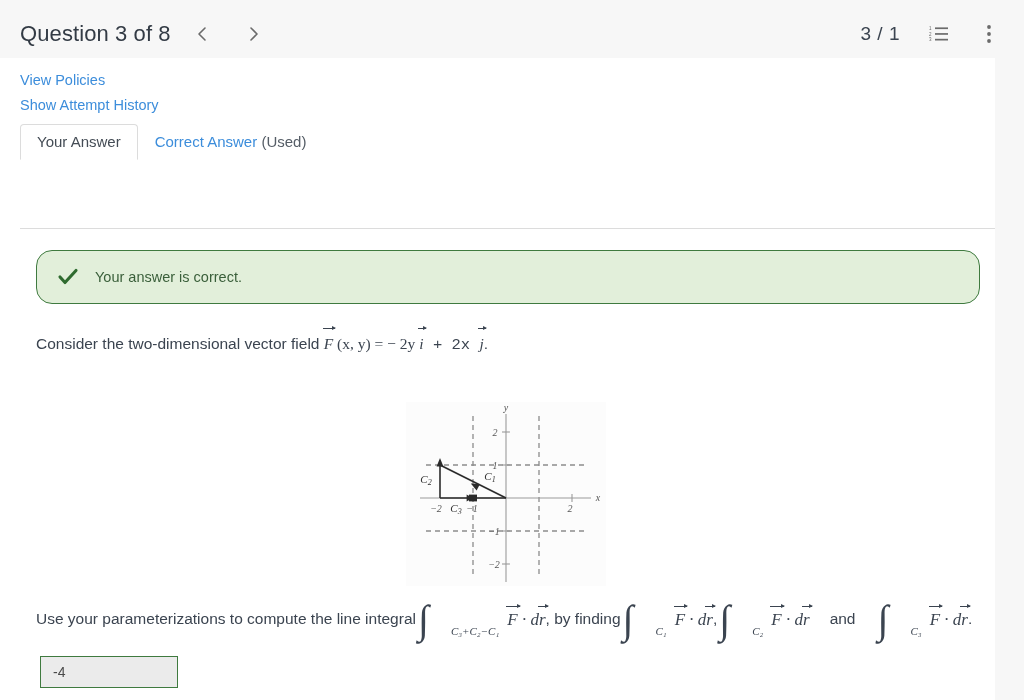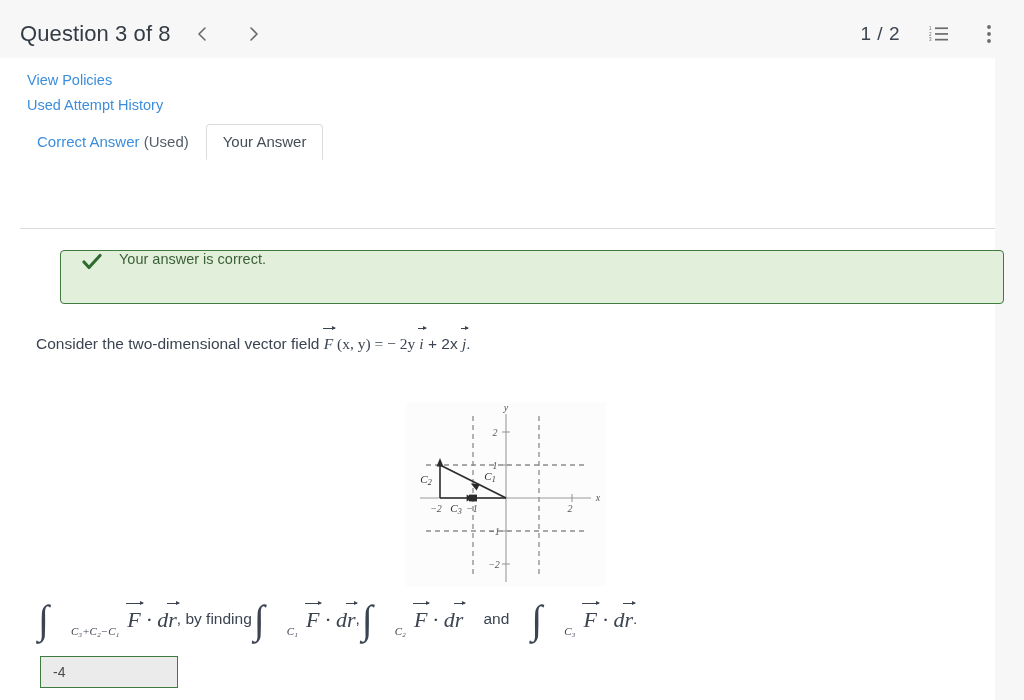--- a/index.html
+++ b/index.html
@@ -32,21 +32,21 @@
     margin-left: auto; display: flex; align-items: center; gap: 28px; margin-right: 24px;
   }
   .page-count { font-size: 19px; color: #3b4450; letter-spacing: .5px; }
   .hicon { width: 22px; height: 22px; display: flex; align-items: center; justify-content: center; cursor: pointer; }
 
   
   .card {
     position: absolute; top: 58px; left: 0; width: 995px; height: 642px;
     background: #ffffff;
   }
-  .links { padding: 14px 0 0 27px; }
+  .links { padding: 14px 0 0 20px; }
   .link {
     display: block; color: #3c8ddb; font-size: 14.5px; text-decoration: none;
     margin-bottom: 9px; cursor: pointer; width: fit-content;
   }
 
   
   .tabs {
     position: relative; margin: 11px 0 0 20px; height: 36px;
     display: flex; align-items: flex-end;
   }
@@ -61,22 +61,22 @@
   }
   .tab.inactive { color: #3c8ddb; border: 1px solid transparent; }
   .tab .used { color: #555d66; }
   .tabs-rule {
     position: absolute; left: 20px; top: 170px; width: 975px; height: 1px; background: #dcdcdc;
   }
 
   
   .banner {
     position: absolute; left: 36px; top: 192px; width: 944px; height: 54px;
-    background: #e2efda; border: 1px solid #3f7a3f; border-radius: 4px;
-    display: flex;  margin-left: 24px;
+    background: #e2efda; border: 1px solid #3f7a3f; border-radius: 16px;
+    display: flex; align-items: center;
   }
   .check { margin-left: 20px; width: 22px; height: 22px; }
   .banner-text { margin-left: 16px; font-size: 14.5px; color: #3a5f3a; }
 
   
   .qbody { position: absolute; left: 36px; top: 272px; width: 950px; color: #3b4450; }
   .line { font-size: 15.5px; color: #3b4450; line-height: 1.5; }
   .line.l1 { margin-bottom: 12px; }
 
   
@@ -109,21 +109,21 @@
   }
   .intg { display: inline-flex; align-items: center; margin: 0 2px; }
   .intsym {
     font-family: "Liberation Serif", serif; font-size: 40px; line-height: 0.8;
     color: #3b4450; font-style: italic; position: relative; top: 1px;
   }
   .intsub {
     font-family: "Liberation Serif", serif; font-style: italic;
     font-size: 11px; position: relative; top: 12px; left: -6px; white-space: nowrap; padding-left: 28px;
   }
-  .mathbit { font-family: "Liberation Serif", serif; font-style: italic; font-size: 22px; white-space: nowrap; }
+  .mathbit { font-family: "Liberation Serif", serif; font-style: italic; font-size: 17px; white-space: nowrap; }
   .txtbit { font-size: 15.5px; }
 
   
   .answer-box {
     position: absolute; left: 40px; top: 598px; width: 138px; height: 32px;
     background: #ebebeb; border: 1px solid #3f7a3f;
     font-size: 14px; color: #4a4a4a; padding: 0 0 0 12px;
     display: flex; align-items: center;
     font-family: "Liberation Sans", sans-serif;
   }
@@ -143,21 +143,21 @@
           </svg>
       </div>
       <div class="chev">
         <svg width="16" height="18" viewBox="0 0 16 18">
             <polyline points="6,3 12,9 6,15" fill="none" stroke="#6b6b6b" stroke-width="1.6" stroke-linecap="round" stroke-linejoin="round"></polyline>
           </svg>
       </div>
     </div>
 
     <div class="header-right">
-      <div class="page-count">1 / 2</div>
+      <div class="page-count">3 / 1</div>
       <div class="hicon">
         <svg width="20" height="18" viewBox="0 0 20 18">
           <text x="0" y="5" font-size="4.5" fill="#6b6b6b" font-family="Liberation Sans, sans-serif">1</text>
           <text x="0" y="10.5" font-size="4.5" fill="#6b6b6b" font-family="Liberation Sans, sans-serif">2</text>
           <text x="0" y="16" font-size="4.5" fill="#6b6b6b" font-family="Liberation Sans, sans-serif">3</text>
           <rect x="6" y="2.4" width="13" height="1.7" fill="#6b6b6b"></rect>
           <rect x="6" y="8.1" width="13" height="1.7" fill="#6b6b6b"></rect>
           <rect x="6" y="13.8" width="13" height="1.7" fill="#6b6b6b"></rect>
         </svg>
       </div>
@@ -168,45 +168,45 @@
           <circle cx="3" cy="17" r="1.9" fill="#6b6b6b"></circle>
         </svg>
       </div>
     </div>
   </div>
 
   <div class="card">
 
     <div class="links">
       <a class="link">View Policies</a>
-      <a class="link">Used Attempt History</a>
+      <a class="link">Show Attempt History</a>
     </div>
 
     <div class="tabs">
+      <div class="tab active">
+        <span>Your Answer</span>
+      </div>
       <div class="tab inactive">
         <span>Correct Answer</span><span class="used"> (Used)</span>
-      </div>
-      <div class="tab active">
-        <span>Your Answer</span>
       </div>
     </div>
     <div class="tabs-rule"></div>
 
     <div class="banner">
       <div class="check">
         <svg width="22" height="22" viewBox="0 0 22 22">
           <polyline points="3,11 8,16.5 19,4.5" fill="none" stroke="#2f6b2f" stroke-width="3.1" stroke-linecap="round" stroke-linejoin="round"></polyline>
         </svg>
       </div>
       <div class="banner-text">Your answer is correct.</div>
     </div>
 
     <div class="qbody">
       <div class="line l1">
-        <span>Consider the two-dimensional vector field </span><span class="mi vec">F</span><span class="mr" style="font-family:'Liberation Serif',serif"> (x, y)  =  − 2y</span><span class="mi vec" style="margin-left:4px">i</span><span class="mr" style="font-family:Liberation Sans, sans-serif"> + 2x </span><span class="mi vec">j</span><span>.</span>
+        <span>Consider the two-dimensional vector field </span><span class="mi vec">F</span><span class="mr" style="font-family:'Liberation Serif',serif"> (x, y)  =  − 2y</span><span class="mi vec" style="margin-left:4px">i</span><span class="mr" style="font-family:Liberation Mono, monospace"> + 2x </span><span class="mi vec">j</span><span>.</span>
       </div>
     </div>
 
     <div class="figure">
       <svg width="200" height="184" viewBox="0 0 200 184">
 
         <g stroke="#8c8c8c" stroke-width="1.3" stroke-dasharray="5,4">
           <line x1="67" y1="14" x2="67" y2="176"></line>
           <line x1="133" y1="14" x2="133" y2="176"></line>
           <line x1="20" y1="63" x2="180" y2="63"></line>
@@ -256,20 +256,21 @@
 
         <g fill="#333" font-family="Liberation Serif, serif" font-style="italic" font-size="11">
           <text x="20" y="81" text-anchor="middle">C<tspan font-size="8" dy="2">2</tspan></text>
           <text x="84" y="78" text-anchor="middle">C<tspan font-size="8" dy="2">1</tspan></text>
           <text x="50" y="110" text-anchor="middle">C<tspan font-size="8" dy="2">3</tspan></text>
         </g>
       </svg>
     </div>
 
     <div class="intline">
+      <span class="txtbit">Use your parameterizations to compute the line integral</span>
 
       <span class="intg">
         <span class="intsym">∫</span>
         <span class="intsub">C₃+C₂−C₁</span>
       </span>
       <span class="mathbit">
         <span class="vec">F</span> · d<span class="vec">r</span>
       </span>
 
       <span class="txtbit">, by finding</span>

